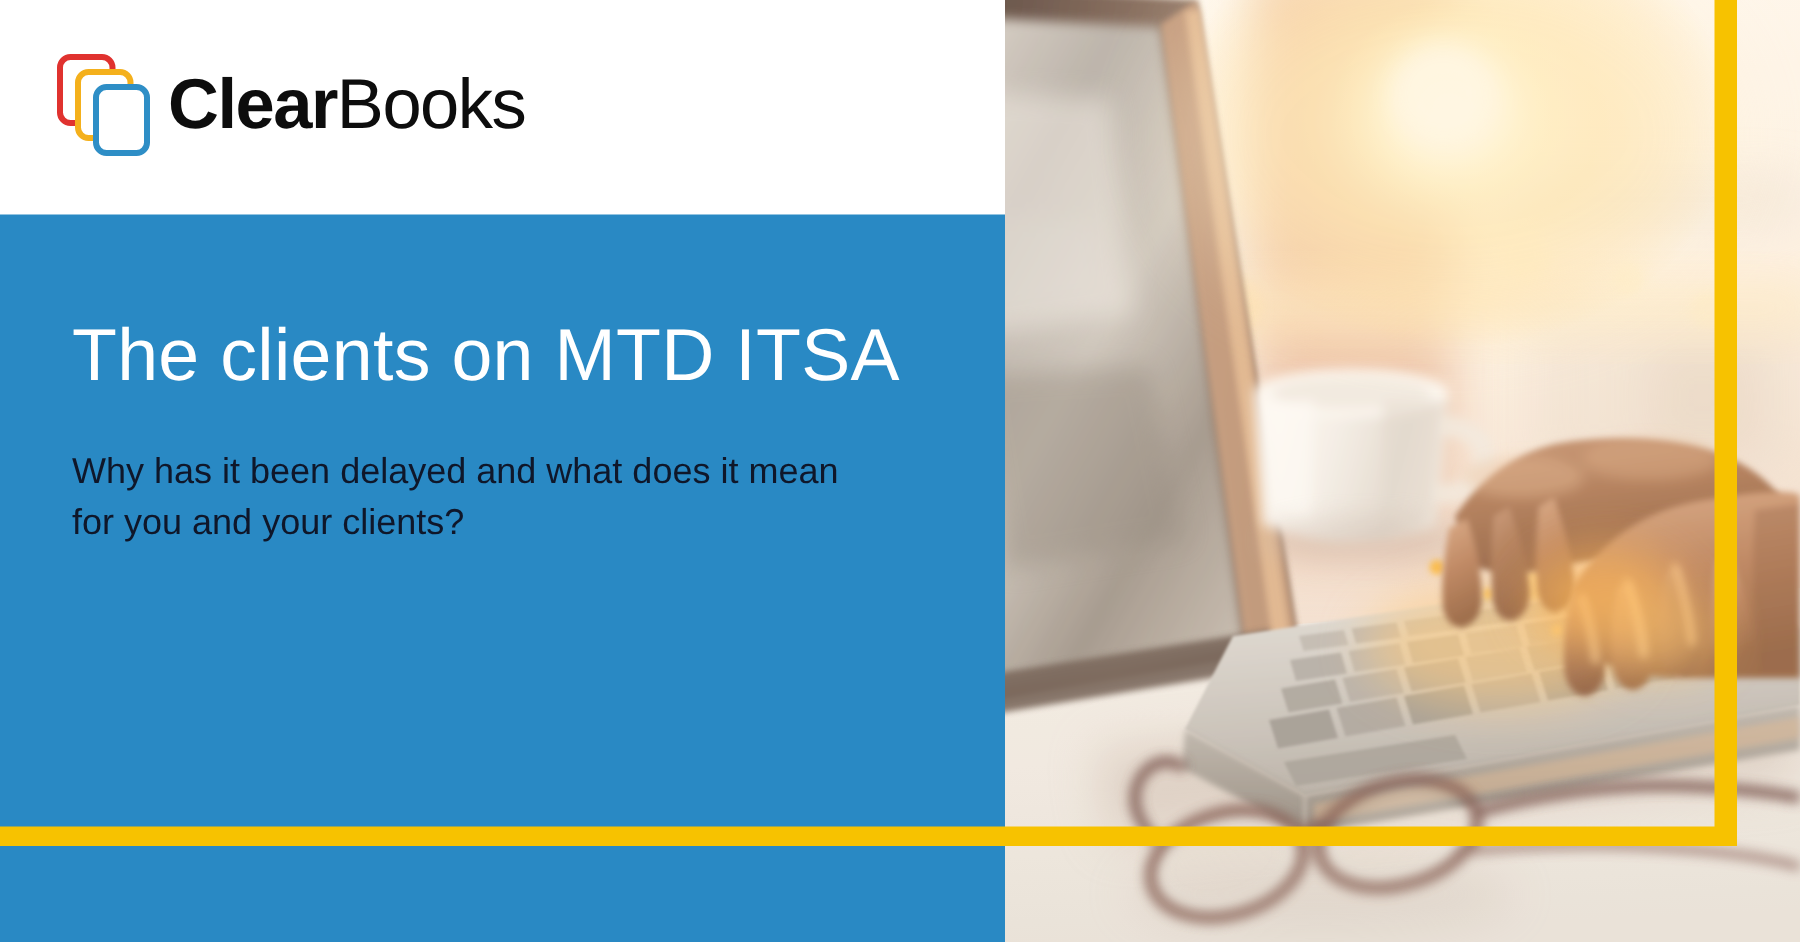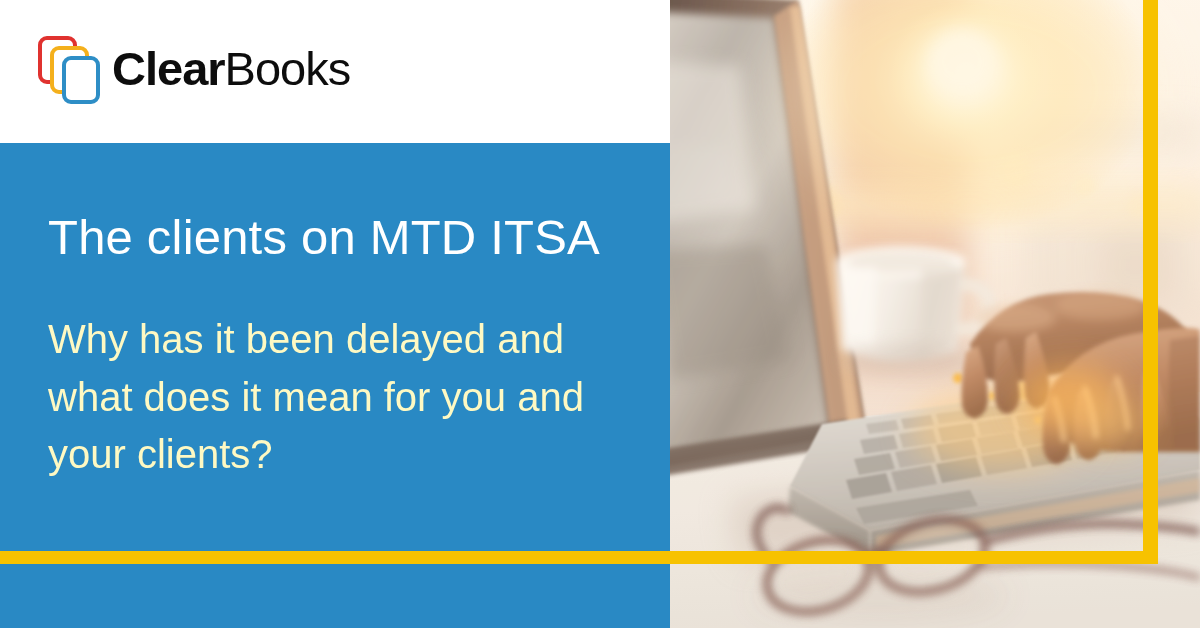--- a/index.html
+++ b/index.html
@@ -100,24 +100,24 @@
   }
   #headline {
     font-size:49px;
     font-weight:300;
     color:#ffffff;
     line-height:1.08;
     letter-spacing:0.2px;
     white-space:nowrap;
   }
   #subheadline {
-    margin-top:47px;
-    font-size:40px;
+    margin-top:34px;
+    font-size:24px;
     font-weight:300;
-    color:#fef9c3;
+    color:#0f172a;
     line-height:1.44;
     max-width:545px;
   }
 
   
   #rule-vertical {
     position:absolute;
     left:1143px; top:0;
     width:15px; height:564px;
     background:#f7c200;

